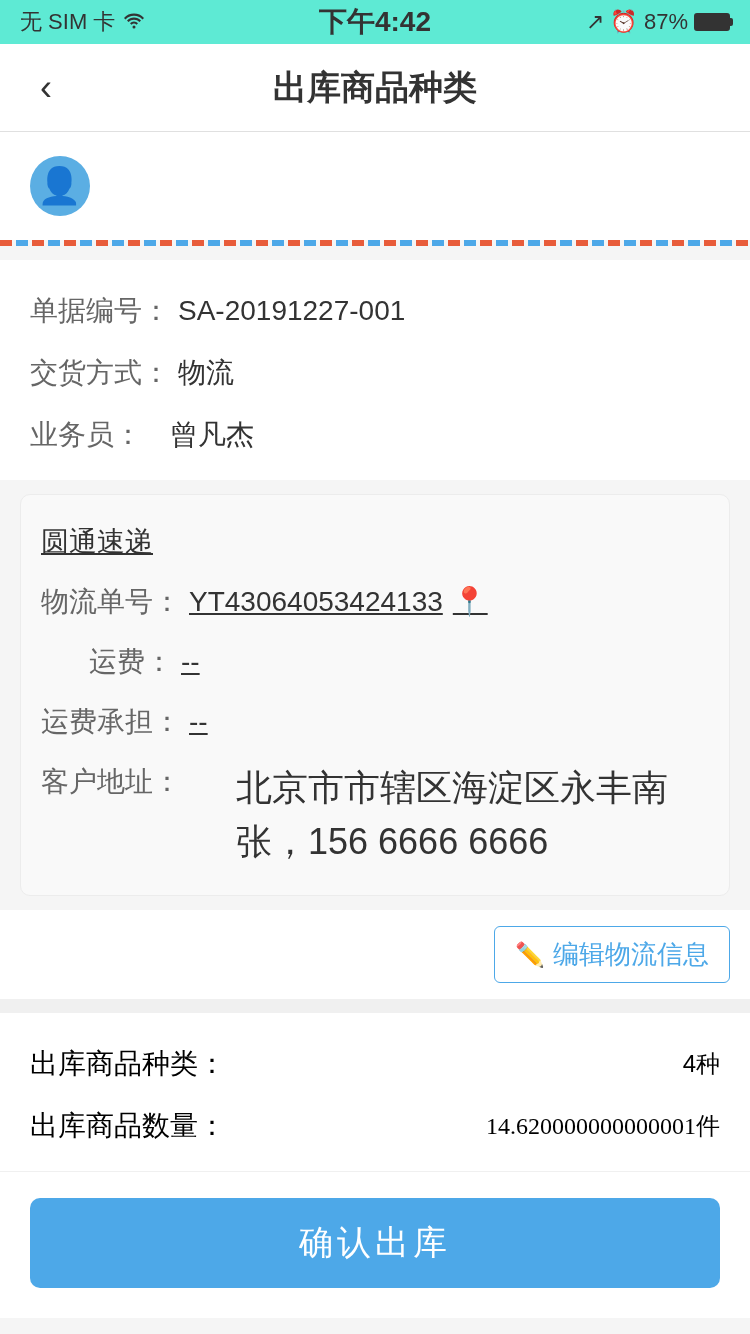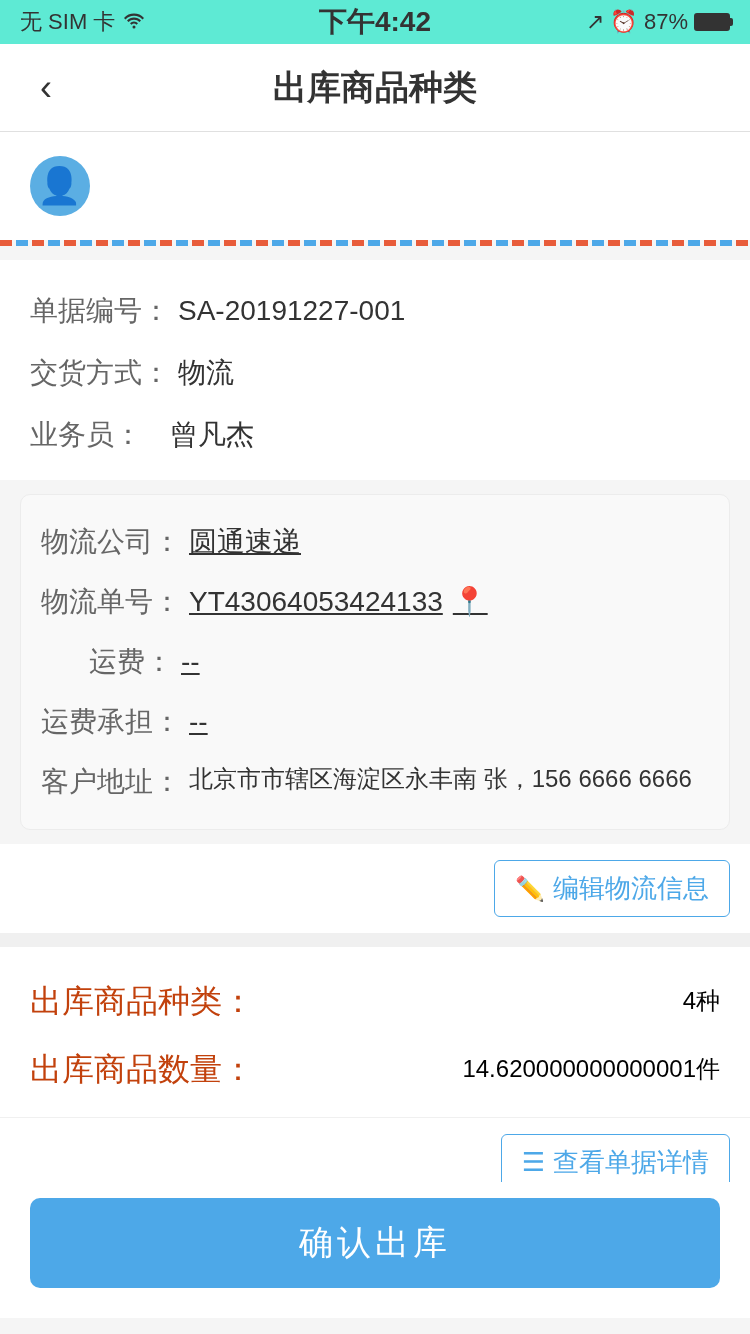--- a/index.html
+++ b/index.html
@@ -196,23 +196,24 @@
       gap: 10px;
       text-decoration: underline;
     }
     .location-pin {
       color: #4da8e8;
       font-size: 28px;
       cursor: pointer;
     }
     .address-value {
       color: #333;
-      font-size: 24px;
+      font-size: 36px;
       flex: 1;
       word-break: break-all;
+      margin-left: 47px;
     }
 
     
     .edit-btn-row {
       display: flex;
       justify-content: flex-end;
       padding: 16px 20px;
       background: #fff;
     }
     .edit-btn {
@@ -244,24 +245,25 @@
       margin-top: 0;
     }
     .goods-row {
       display: flex;
       align-items: center;
       margin-bottom: 20px;
       line-height: 1.5;
     }
     .goods-row:last-child {
       margin-bottom: 0;
+      font-family: Liberation Serif, serif;
     }
     .goods-label {
-      color: #c2410c;
-      font-size: 32px;
+      color: #000000;
+      font-size: 28px;
       min-width: 170px;
       flex-shrink: 0;
       text-align: center;
     }
     .goods-value {
       color: #000000;
       font-size: 24px;
       flex: 1;
       text-align: right;
     }
@@ -362,21 +364,20 @@
     <span class="info-value">物流</span>
   </div>
   <div class="info-row">
     <span class="info-label">业务员：</span>
     <span class="info-value">曾凡杰</span>
   </div>
 </div>
 
 <div class="logistics-card">
   <div class="logistics-row">
-    <span class="logistics-label">物流公司：</span>
     <span class="logistics-value">圆通速递</span>
   </div>
   <div class="logistics-row">
     <span class="logistics-label">物流单号：</span>
     <span class="logistics-value">
       <span>YT43064053424133</span>
       <span class="location-pin">📍</span>
     </span>
   </div>
   <div class="logistics-row">

